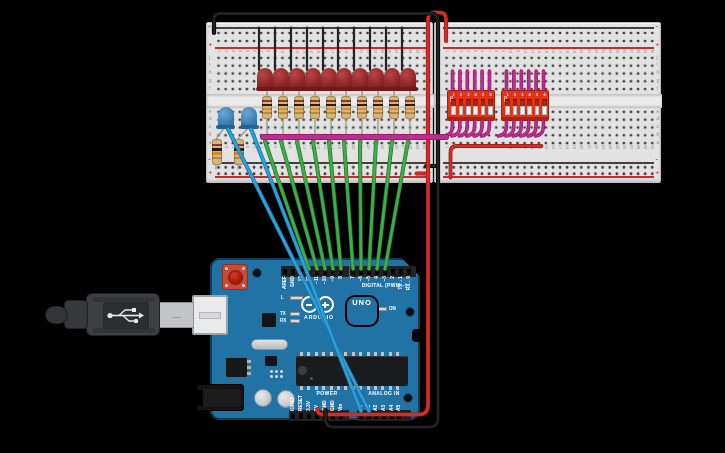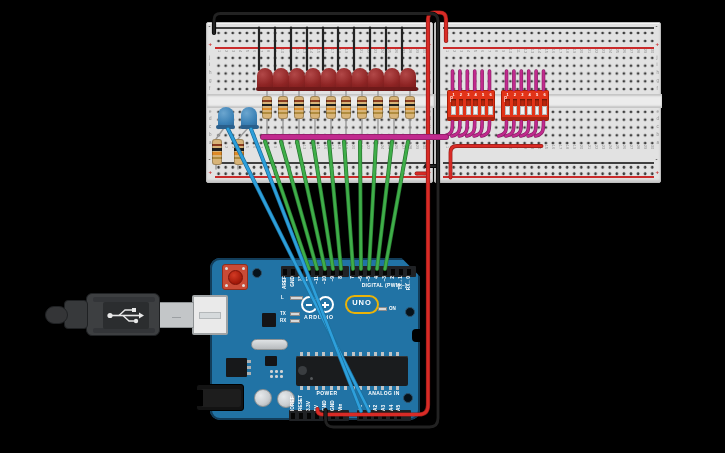--- a/index.html
+++ b/index.html
@@ -437,21 +437,21 @@
       </div>
     <div class="ledbar" style="left:168px;top:49px;width:9px;"></div>
     <div class="silk" style="left:179px;top:47.5px;font-size:4.5px;">ON</div>
 
     <div class="ring" style="left:91px;top:38px;"></div>
     <div class="ring" style="left:107px;top:38px;"></div>
     <div class="abs" style="left:95.5px;top:45.8px;width:6.5px;height:2.2px;background:#fff;"></div>
     <div class="abs" style="left:112px;top:45.8px;width:6.5px;height:2.2px;background:#fff;"></div>
     <div class="abs" style="left:114.2px;top:43.6px;width:2.2px;height:6.5px;background:#fff;"></div>
     <div class="silk" style="left:84px;top:56px;width:50px;font-size:5.2px;text-align:center;letter-spacing:.8px;">ARDUINO</div>
-    <div class="abs" style="left:135px;top:37px;width:34px;height:19px;border:2px solid #eab308;border-radius:10px;box-sizing:border-box;">
+    <div class="abs" style="left:135px;top:37px;width:34px;height:32px;border:2px solid #000000;border-radius:10px;box-sizing:border-box;">
       <div class="silk" style="left:0;top:1px;width:30px;font-size:7.5px;text-align:center;letter-spacing:1px;">UNO</div>
     </div>
 
     <div class="abs" style="left:52px;top:55px;width:14px;height:14px;background:#141416;border-radius:1px;"></div>
     <div class="abs" style="left:41px;top:81px;width:37px;height:11px;background:linear-gradient(#dfe2e4,#b7bbbe);border:1px solid #8e9294;border-radius:6px;box-sizing:border-box;"></div>
     <div class="abs" style="left:16px;top:100px;width:21px;height:19px;background:#17181a;border-radius:1px;">
       <div class="abs" style="left:21px;top:2px;width:4px;height:2.5px;background:#aeb2b4;"></div>
       <div class="abs" style="left:21px;top:8px;width:4px;height:2.5px;background:#aeb2b4;"></div>
       <div class="abs" style="left:21px;top:14px;width:4px;height:2.5px;background:#aeb2b4;"></div>
     </div>

